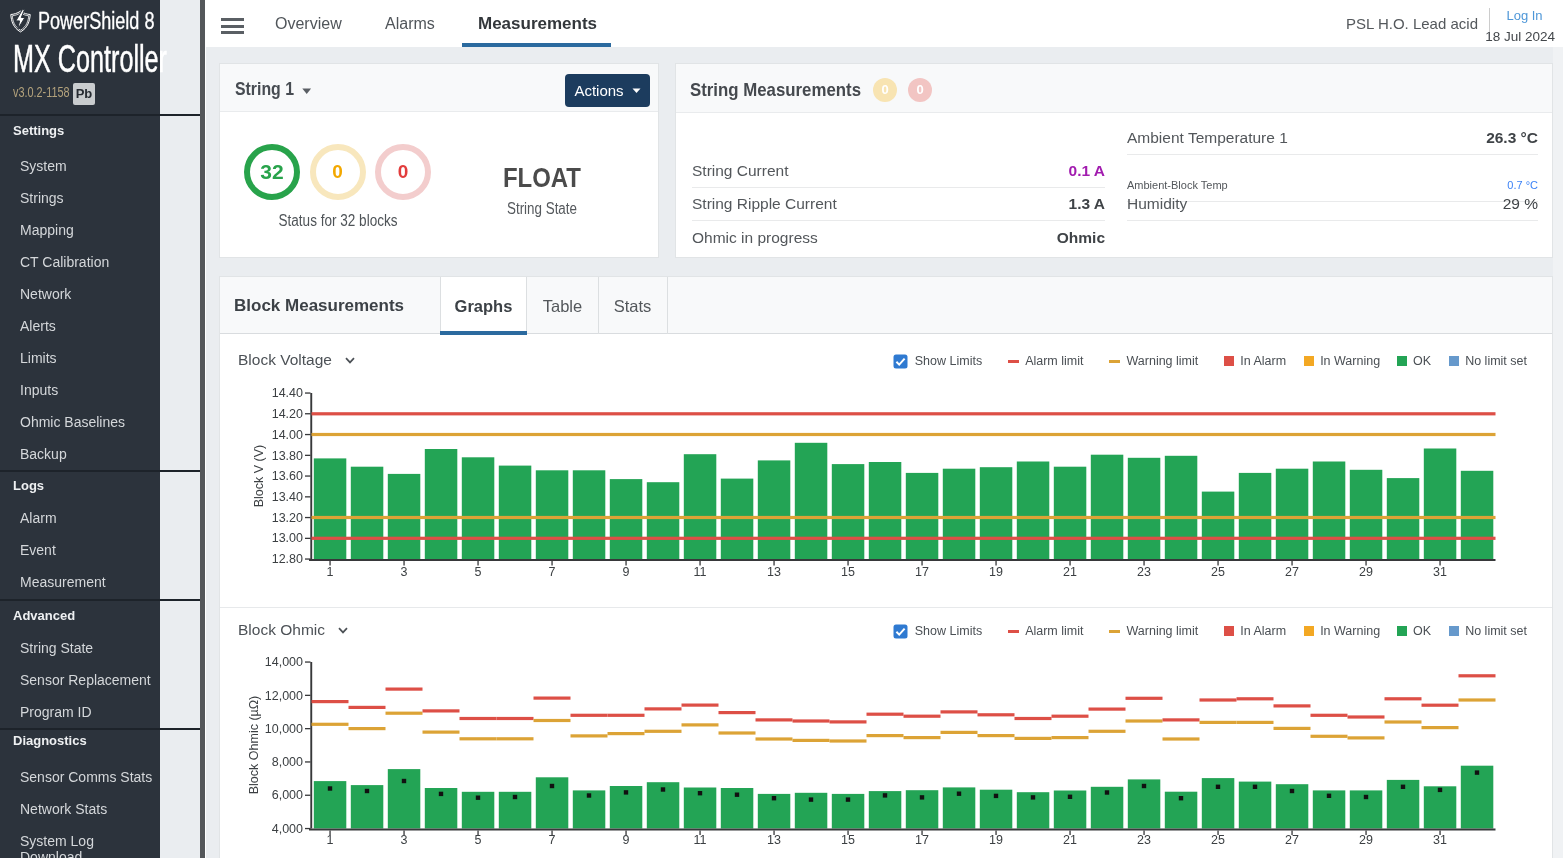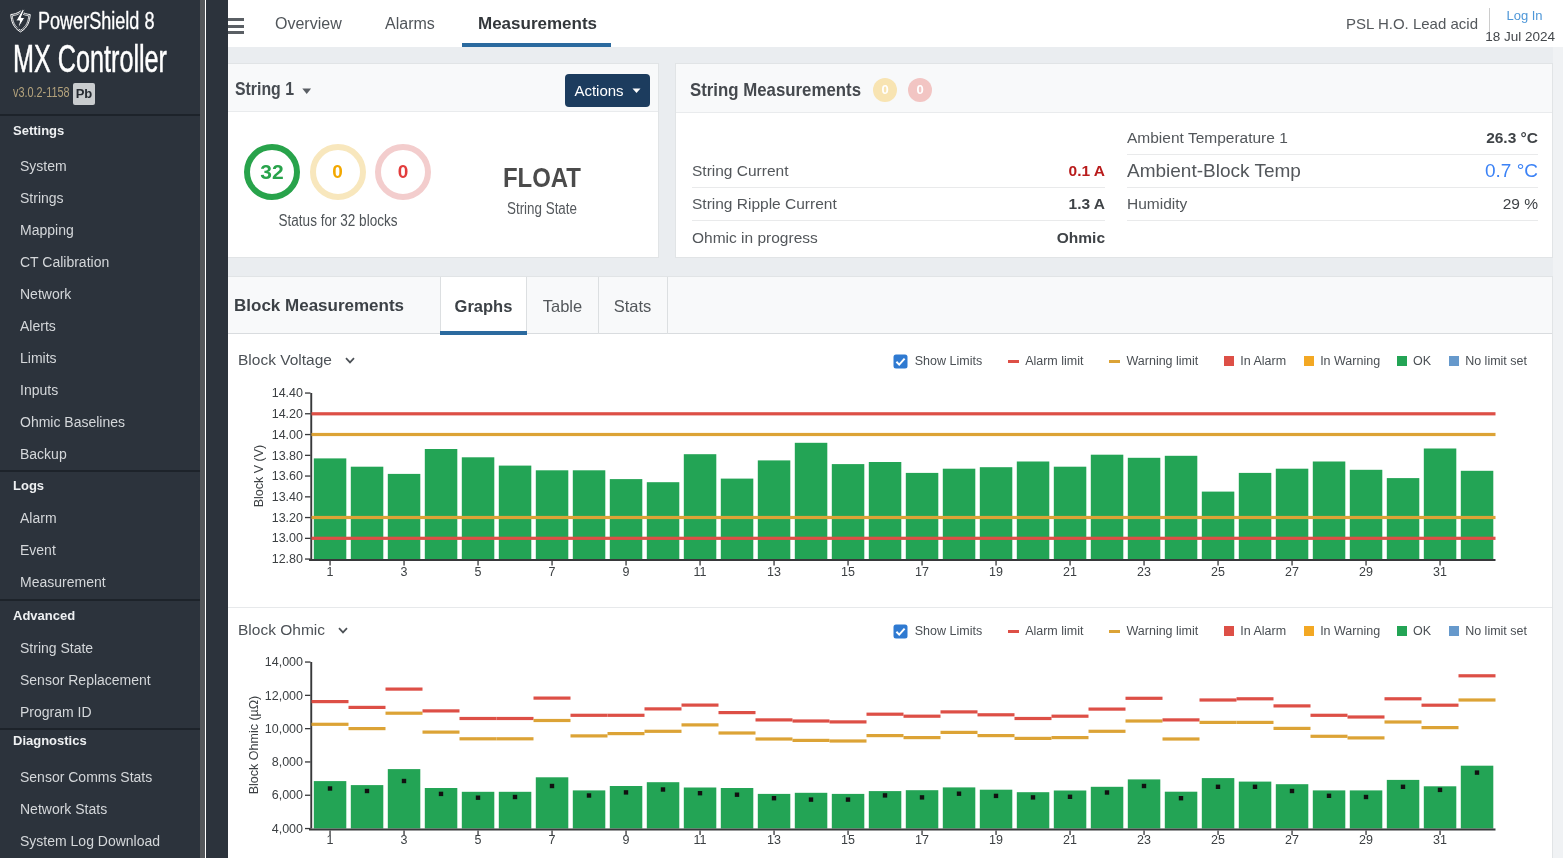--- a/index.html
+++ b/index.html
@@ -1,20 +1,20 @@
 <!DOCTYPE html>
 <html><head><meta charset="utf-8"><title>MX Controller</title>
 <style>
 *{margin:0;padding:0;box-sizing:border-box}
 html,body{width:1563px;height:858px;overflow:hidden;font-family:"Liberation Sans",sans-serif;background:#eaedf0}
 .abs{position:absolute}
 </style></head>
 <body style="position:relative">
 
-<div class="abs" style="left:0;top:0;width:228px;height:858px;background:#2c333c;z-index:3">
+<div class="abs" style="left:0;top:0;width:160px;height:858px;background:#2c333c;z-index:3">
 <svg class="abs" style="left:9px;top:8px" width="23" height="26" viewBox="0 0 23 26">
 <path d="M11.5 3.2 C8.2 5.4 4.8 6.3 1.8 6.5 C2.2 13 4.2 19.8 11.5 23.9 C18.8 19.8 20.8 13 21.2 6.5 C18.2 6.3 14.8 5.4 11.5 3.2 Z" fill="none" stroke="#fff" stroke-width="1"></path>
 <path d="M11.5 4.9 C8.7 6.7 5.8 7.5 3.3 7.8 C3.7 13.2 5.5 18.7 11.5 22.2 C17.5 18.7 19.3 13.2 19.7 7.8 C17.2 7.5 14.3 6.7 11.5 4.9 Z" fill="none" stroke="#fff" stroke-width="0.8"></path>
 <path d="M13.4 1.6 L6.9 12.9 L10.5 12.9 L8.9 20.9 L15.9 9.5 L12.3 9.5 L15.5 1.6 Z" fill="#fff" stroke="#2c333c" stroke-width="1"></path>
 </svg>
 <div class="abs" style="left:38px;top:10px;font-size:23px;line-height:23px;color:#fff;-webkit-text-stroke:0.3px #fff;transform:scaleX(.785);transform-origin:0 0;white-space:nowrap">PowerShield 8</div>
 <div class="abs" style="left:13px;top:40px;font-size:38px;line-height:38px;color:#fff;-webkit-text-stroke:0.5px #fff;transform:scaleX(.663);transform-origin:0 0;white-space:nowrap">MX Controller</div>
 <div class="abs" style="left:13px;top:85px;font-size:14.5px;line-height:14.5px;color:#b3a27c;transform:scaleX(.75);transform-origin:0 0;white-space:nowrap">v3.0.2-1158</div>
 <div class="abs" style="left:73px;top:83px;width:22px;height:22px;background:#c9ccce;border-radius:2px;color:#262b31;font-size:13px;font-weight:bold;text-align:center;line-height:22px">Pb</div>
 <div class="abs" style="left:0;top:114px;width:200px;height:2px;background:#1d232a"></div>
@@ -76,35 +76,35 @@
 <div class="abs" style="left:242px;top:98px;width:160px;text-align:center;font-size:28px;font-weight:bold;color:#4b4b4b;transform:scaleX(.855)">FLOAT</div>
 <div class="abs" style="left:242px;top:136px;width:160px;text-align:center;font-size:16px;color:#55595d;transform:scaleX(.837)">String State</div>
 </div>
 <div class="abs" style="left:675px;top:63px;width:878px;height:195px;background:#fff;border:1px solid #e1e4e6">
 <div class="abs" style="left:0;top:0;width:876px;height:49px;background:#f8f9fa;border-bottom:1px solid #e9ebed"></div>
 <div class="abs" style="left:14px;top:16px;font-size:19px;line-height:19px;font-weight:bold;color:#45494e;transform:scaleX(.885);transform-origin:0 0">String Measurements</div>
 <div class="abs" style="left:197px;top:14px;width:24px;height:24px;border-radius:50%;background:#f8e4b2;color:#fff;font-size:13px;font-weight:bold;text-align:center;line-height:24px">0</div>
 <div class="abs" style="left:232px;top:14px;width:24px;height:24px;border-radius:50%;background:#f2c5c3;color:#fff;font-size:13px;font-weight:bold;text-align:center;line-height:24px">0</div>
 <div class="abs" style="left:16px;top:91px;width:413px;height:33px;border-bottom:1px solid #e9eaeb;display:flex;align-items:center;justify-content:space-between;font-size:15.5px;color:#53575b">
       <span>String Current</span>
-      <span style="font-weight:bold;color:#b91c1c">0.1 A</span>
+      <span style="font-weight:bold;color:#a21caf">0.1 A</span>
     </div>
 <div class="abs" style="left:16px;top:124px;width:413px;height:33px;border-bottom:1px solid #e9eaeb;display:flex;align-items:center;justify-content:space-between;font-size:15.5px;color:#53575b">
       <span>String Ripple Current</span>
       <span style="font-weight:bold;color:#3f4347">1.3 A</span>
     </div>
 <div class="abs" style="left:16px;top:157px;width:413px;height:33px;display:flex;align-items:center;justify-content:space-between;font-size:15.5px;color:#53575b">
       <span>Ohmic in progress</span>
       <span style="font-weight:bold;color:#3f4347">Ohmic</span>
     </div>
 <div class="abs" style="left:451px;top:58px;width:411px;height:33px;border-bottom:1px solid #e9eaeb;display:flex;align-items:center;justify-content:space-between;font-size:15.5px;color:#53575b">
       <span>Ambient Temperature 1</span>
       <span style="font-weight:bold;color:#3f4347">26.3 °C</span>
     </div>
-<div class="abs" style="left:451px;top:91px;width:411px;height:33px;border-bottom:1px solid #e9eaeb;display:flex;align-items:center;justify-content:space-between;font-size:19px;color:#53575b">
+<div class="abs" style="left:451px;top:105px;width:411px;height:33px;border-bottom:1px solid #e9eaeb;display:flex;align-items:center;justify-content:space-between;font-size:11px;color:#53575b">
       <span>Ambient-Block Temp</span>
       <span style="font-weight:normal;color:#3b82f6">0.7 °C</span>
     </div>
 <div class="abs" style="left:451px;top:124px;width:411px;height:33px;border-bottom:1px solid #e9eaeb;display:flex;align-items:center;justify-content:space-between;font-size:15.5px;color:#53575b">
       <span>Humidity</span>
       <span style="font-weight:normal;color:#3f4347">29 %</span>
     </div>
 </div>
 <div class="abs" style="left:219px;top:276px;width:1334px;height:582px;background:#fff;border:1px solid #e1e4e6;border-bottom:none">
 <div class="abs" style="left:0;top:0;width:1332px;height:57px;background:#f8f9fa;border-bottom:1px solid #d9dcdf"></div>

